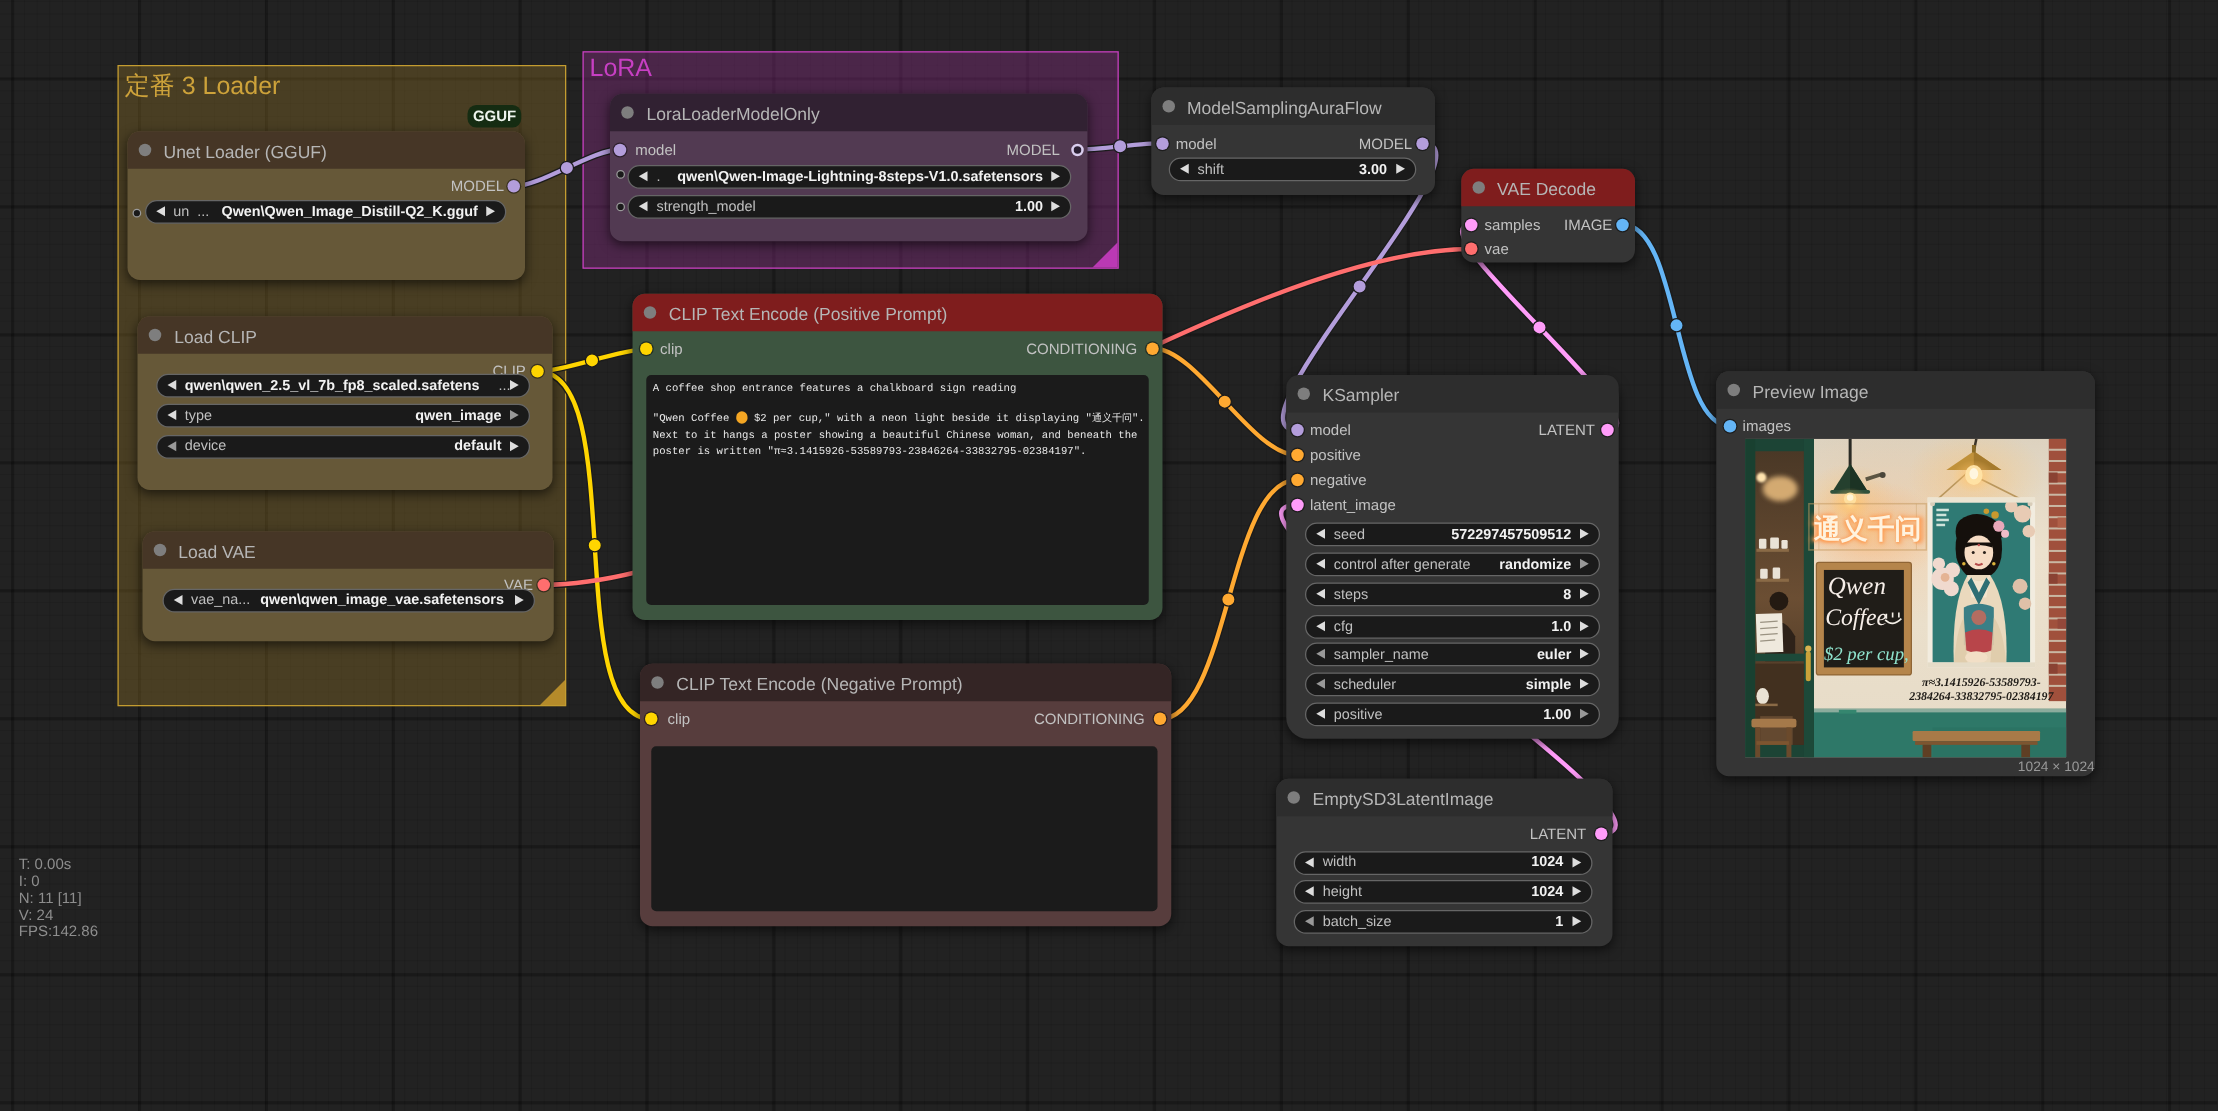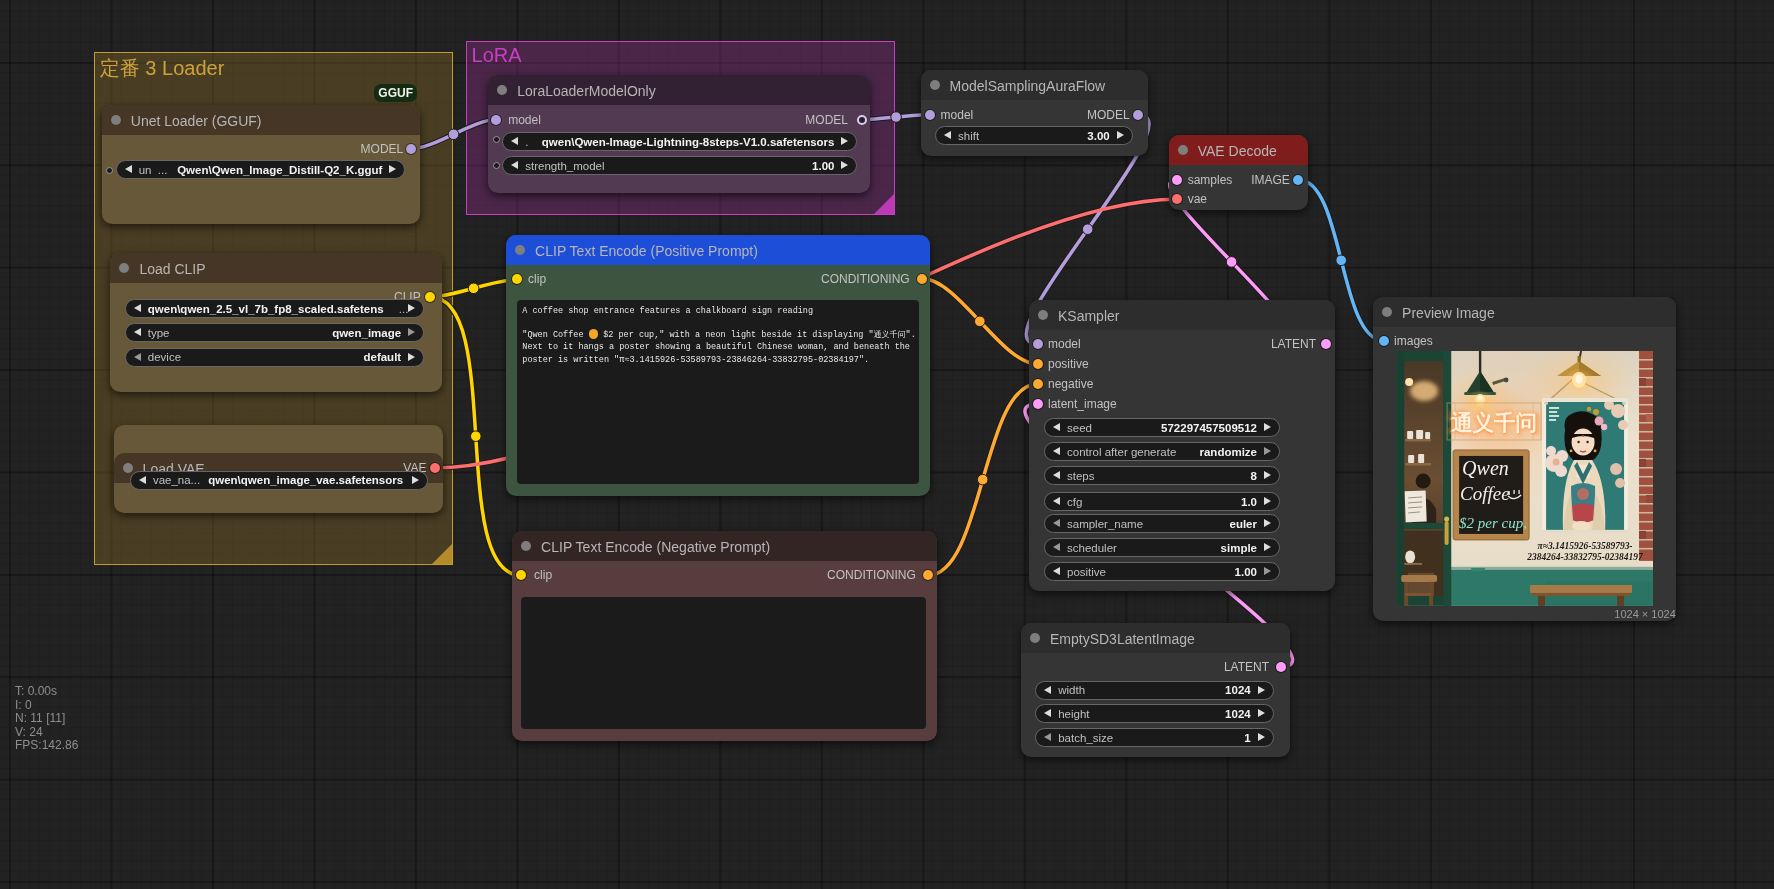--- a/index.html
+++ b/index.html
@@ -129,21 +129,21 @@
   <div class="pill" style="left:14.4px;top:94.5px;width:299.4px;">
     <span class="la" style="border-right-color:#999;"></span>
         <span class="nm">device</span>
         <span class="sp"></span>
         <span class="val">default</span>
         <span class="ra"></span>
   </div>
 </div>
 
 <div class="node" style="left:113.6px;top:424.5px;width:329.8px;height:88.8px;background:#665838;">
-  <div class="ntitle" style="background:#463626;margin-top:28px;">
+  <div class="ntitle" style="background:#463626;">
         <div class="dot"></div>
         <div class="txt">Load VAE</div>
       </div>
   <div class="slot" style="right:17px;top:36.4px;">VAE</div>
   <div class="sock" style="right:3.8px;top:38.4px;background:#FF6E6E;"></div>
   <div class="pill" style="left:16.3px;top:46px;width:298.1px;">
     <span class="la"></span>
         <span class="nm">vae_na...</span>
         <span style="width:8px;"></span>
         <span class="val">qwen\qwen_image_vae.safetensors</span>
@@ -205,21 +205,21 @@
       </div>
   <div class="sock" style="left:3.6px;top:39.8px;background:#FF9CF9;"></div>
   <div class="slot" style="left:19px;top:37.8px;">samples</div>
   <div class="sock" style="left:3.6px;top:59.2px;background:#FF6E6E;"></div>
   <div class="slot" style="left:19px;top:57.2px;">vae</div>
   <div class="slot" style="right:18px;top:37.8px;">IMAGE</div>
   <div class="sock" style="right:4.5px;top:39.8px;background:#64B5F6;"></div>
 </div>
 
 <div class="node" style="left:506.1px;top:234.6px;width:423.6px;height:261.1px;background:#3d5540;">
-  <div class="ntitle" style="background:#1d4ed8;padding-left:40px;">
+  <div class="ntitle" style="background:#7f1d1d;padding-left:40px;">
         <div class="dot"></div>
         <div class="txt">CLIP Text Encode (Positive Prompt)</div>
       </div>
   <div class="sock" style="left:5.6px;top:39.9px;background:#FFD500;"></div>
   <div class="slot" style="left:22px;top:37.9px;">clip</div>
   <div class="slot" style="right:20px;top:37.4px;">CONDITIONING</div>
   <div class="sock" style="right:2.6px;top:39.4px;background:#FFA931;"></div>
   <div class="ta" style="left:11.2px;top:65.2px;width:401.8px;height:184.1px;font-family:'Liberation Mono',monospace;font-size:8.5px;line-height:12.2px;color:#e8e8e8;padding:5px 5px;box-sizing:border-box;white-space:pre;overflow:hidden;">A coffee shop entrance features a chalkboard sign reading<br><br>"Qwen Coffee <span style="display:inline-block;width:9.5px;height:9.5px;border-radius:50%;background:#f5a623;vertical-align:-1.5px;"></span> $2 per cup," with a neon light beside it displaying "<span style="font-size:8px;">通义千问</span>".<br>Next to it hangs a poster showing a beautiful Chinese woman, and beneath the<br>poster is written "π≈3.1415926-53589793-23846264-33832795-02384197".</div>
 </div>
 
@@ -228,21 +228,21 @@
         <div class="dot"></div>
         <div class="txt">CLIP Text Encode (Negative Prompt)</div>
       </div>
   <div class="sock" style="left:4px;top:39.5px;background:#FFD500;"></div>
   <div class="slot" style="left:22px;top:37.5px;">clip</div>
   <div class="slot" style="right:21px;top:37.5px;">CONDITIONING</div>
   <div class="sock" style="right:3.8px;top:39.5px;background:#FFA931;"></div>
   <div class="ta" style="left:9px;top:66.1px;width:404.9px;height:132.3px;"></div>
 </div>
 
-<div class="node" style="left:1029px;top:300px;width:306px;height:291px;background:#353535;">
+<div class="node" style="left:1029px;top:300px;width:266px;height:291px;background:#353535;border-radius:17px;">
   <div class="ntitle" style="background:#2d2d2d;">
         <div class="dot"></div>
         <div class="txt">KSampler</div>
       </div>
   <div class="sock" style="left:3.5px;top:39px;background:#B39DDB;"></div>
   <div class="slot" style="left:19px;top:37px;">model</div>
   <div class="sock" style="left:3.5px;top:59px;background:#FFA931;"></div>
   <div class="slot" style="left:19px;top:57px;">positive</div>
   <div class="sock" style="left:3.5px;top:79px;background:#FFA931;"></div>
   <div class="slot" style="left:19px;top:77px;">negative</div>

